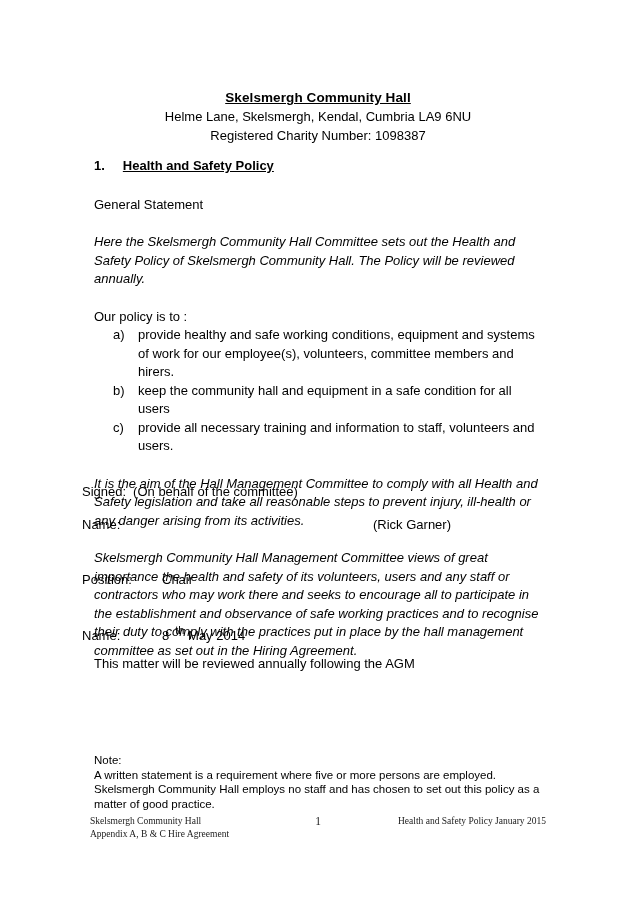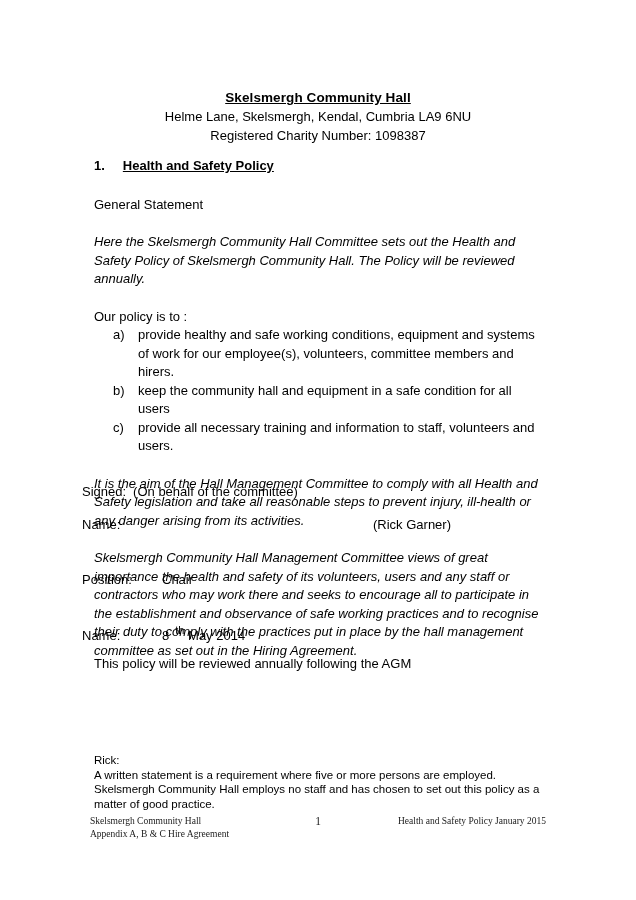--- a/index.html
+++ b/index.html
@@ -252,24 +252,24 @@
     <div class="sig-row gap-pos">
       <span class="sig-label">Position:</span>
       <span class="sig-value">Chair</span>
     </div>
     <div class="sig-row">
       <span class="sig-label">Name:</span>
       <span class="sig-value"><span>8</span><sup>th</sup> <span>May 2014</span></span>
     </div>
   </div>
 
-  <div class="agm">This policy will be reviewed annually following the AGM</div>
+  <div class="agm">This matter will be reviewed annually following the AGM</div>
 
   <div class="note">
-    <div class="note-label">Rick:</div>
+    <div class="note-label">Note:</div>
     <div class="note-text">A written statement is a requirement where five or more persons are employed.   Skelsmergh Community Hall employs no staff and has chosen to set out this policy as a matter of good practice.</div>
   </div>
 
   <div class="footer">
     <div class="footer-left">
       <span class="f-line">Skelsmergh Community Hall</span>
       <span class="f-line">Appendix A, B &amp; C   Hire Agreement</span>
     </div>
     <div class="footer-center">1</div>
     <div class="footer-right">Health and Safety Policy January 2015</div>

